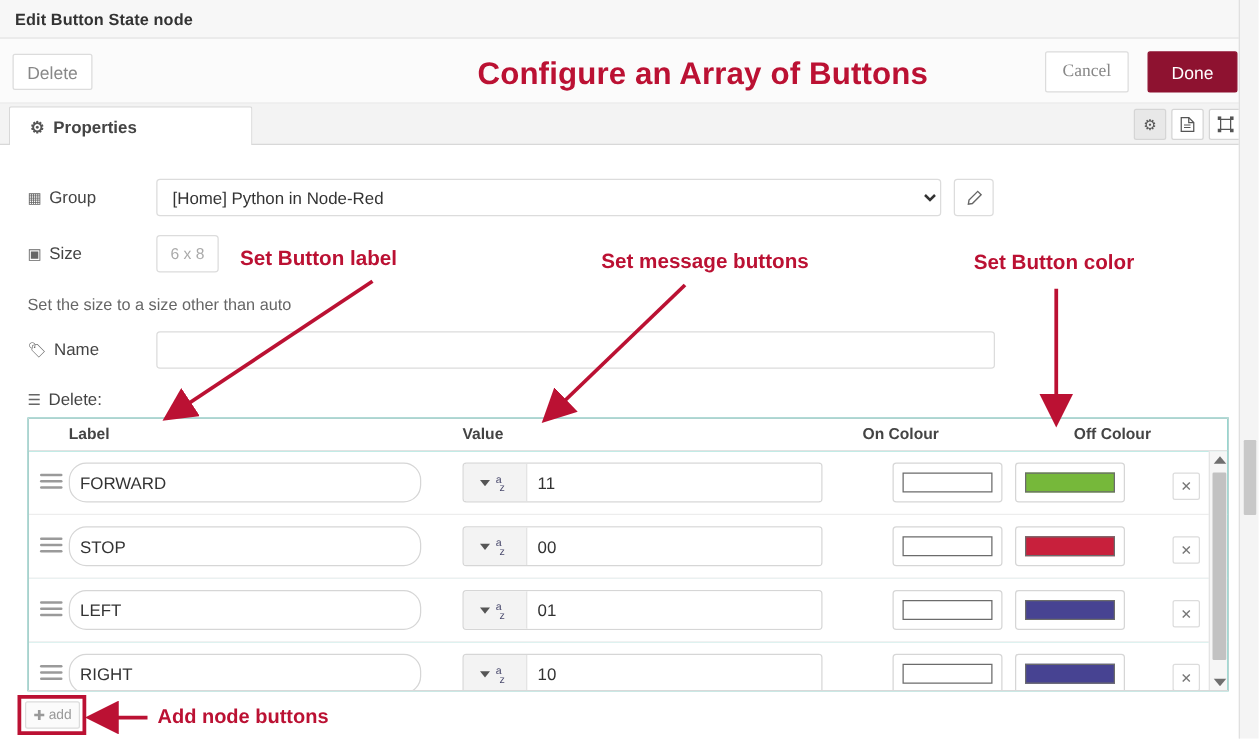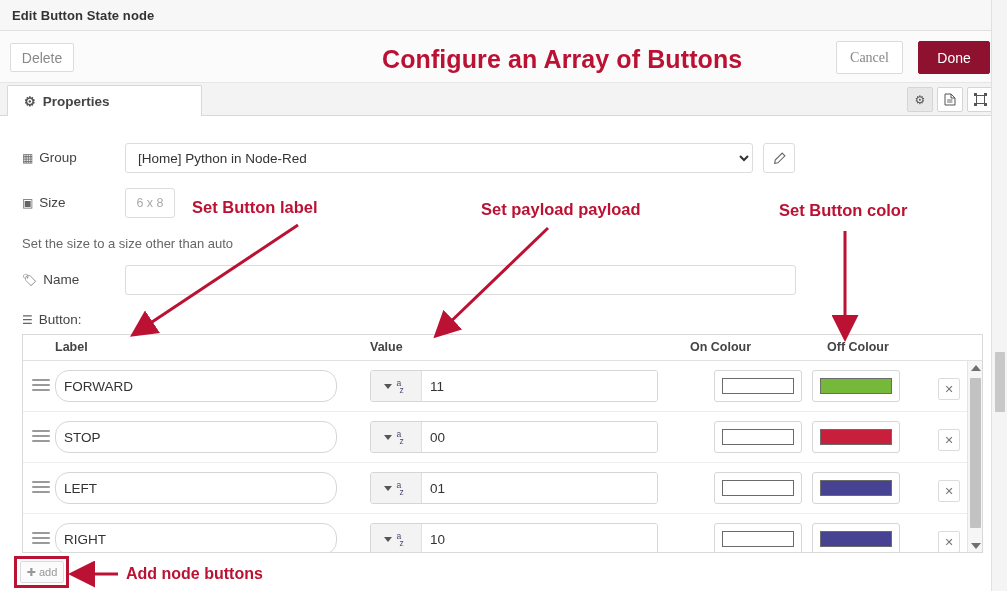--- a/index.html
+++ b/index.html
@@ -161,21 +161,21 @@
     border-bottom: 1px solid #e2e2e2;
     background: #fff;
   }
   .values-head .h {
     position: absolute; top: 5px;
     font-size: 12.5px; font-weight: bold; color: #444;
   }
   .h-label { left: 32px; }
   .h-value { left: 347px; }
   .h-on    { left: 667px; }
-  .h-off   { left: 804px; text-align: center; }
+  .h-off   { left: 836px; text-align: center; }
 
   .rows-viewport {
     position: relative;
     height: 191px;
     overflow: hidden;
   }
   .vrow {
     position: relative;
     height: 51px;
     border-bottom: 1px solid #ededed;
@@ -392,21 +392,21 @@
   <div class="size-hint">Set the size to a size other than auto</div>
 
   <div class="row-label" style="left:22px; top:272px;">
     <span class="ico">🏷</span>
     <span>Name</span>
   </div>
   <input class="name-input" type="text" value="" style="">
 
   <div class="row-label" style="left:22px; top:312px;">
     <span class="ico">☰</span>
-    <span>Button:</span>
+    <span>Delete:</span>
   </div>
 
   <div class="values-panel">
     <div class="values-head">
       <div class="h h-label">Label</div>
       <div class="h h-value">Value</div>
       <div class="h h-on">On Colour</div>
       <div class="h h-off">Off Colour</div>
     </div>
 
@@ -533,21 +533,21 @@
     <span>✚</span>
     <span>add</span>
   </div>
   <div class="add-highlight"></div>
 
   <div class="page-scroll">
     <div class="page-thumb"></div>
   </div>
 
   <div class="anno anno-label">Set Button label</div>
-  <div class="anno anno-payload">Set payload payload</div>
+  <div class="anno anno-payload">Set message buttons</div>
   <div class="anno anno-color">Set Button color</div>
   <div class="anno anno-add">Add node buttons</div>
 
   <svg class="arrows">
     <defs>
       <marker id="ah" markerWidth="9" markerHeight="9" refX="5" refY="4.5" orient="auto">
         <path d="M0,0 L9,4.5 L0,9 z" fill="#bb1133"></path>
       </marker>
     </defs>
     <line x1="298" y1="225" x2="140" y2="330" stroke="#bb1133" stroke-width="3" marker-end="url(#ah)"></line>

